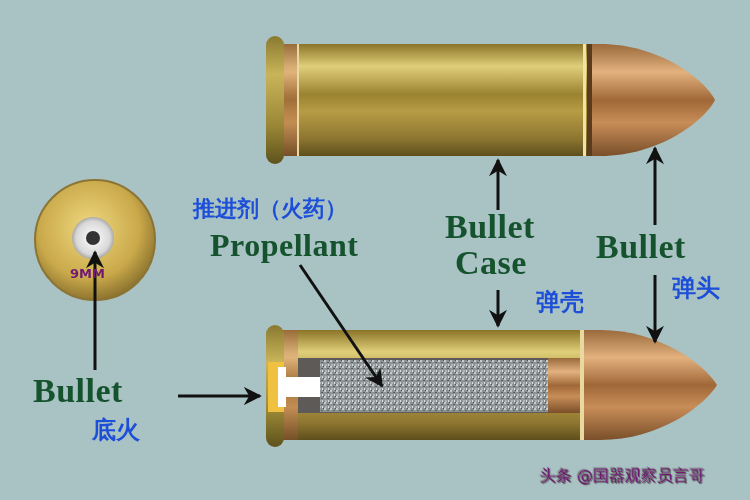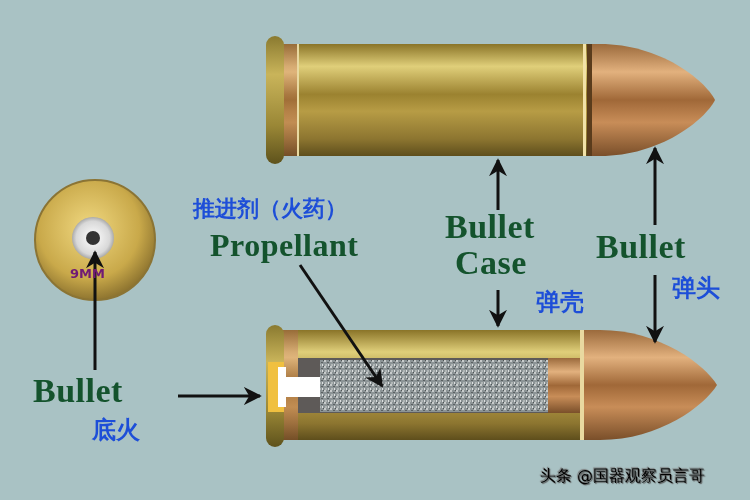--- a/index.html
+++ b/index.html
@@ -1,20 +1,20 @@
 <!DOCTYPE html>
 <html><head>
   <meta charset="utf-8">
   <style>
     html, body { margin: 0; padding: 0; }
     body { width: 750px; height: 500px; background: #A9C2C4; position: relative; overflow: hidden; font-family: "DejaVu Serif", serif; }
     .abs { position: absolute; }
     .en { font-family: "Liberation Serif", "DejaVu Serif", serif; font-weight: bold; color: #14532d; font-size: 34px; line-height: 1; letter-spacing: 0.5px; }
     .zh { font-family: "DejaVu Sans", sans-serif; font-weight: bold; color: #1d4ed8; font-size: 24px; line-height: 1; }
-    .wm { font-family: "DejaVu Sans", sans-serif; color: #000000; font-size: 16px; text-shadow: 1px 1px 1px #555, -1px -1px 1px #777; }
+    .wm { font-family: "DejaVu Sans", sans-serif; color: #701a75; font-size: 16px; text-shadow: 1px 1px 1px #555, -1px -1px 1px #777; }
     svg.full { position: absolute; left: 0; top: 0; }
   </style>
 </head>
 <body>
 
 <svg class="full" width="750" height="500" viewBox="0 0 750 500">
   <defs>
     <linearGradient id="brassV" x1="0" y1="0" x2="0" y2="1">
       <stop offset="0" stop-color="#8a7428"></stop>
       <stop offset="0.2" stop-color="#e0cf7a"></stop>

